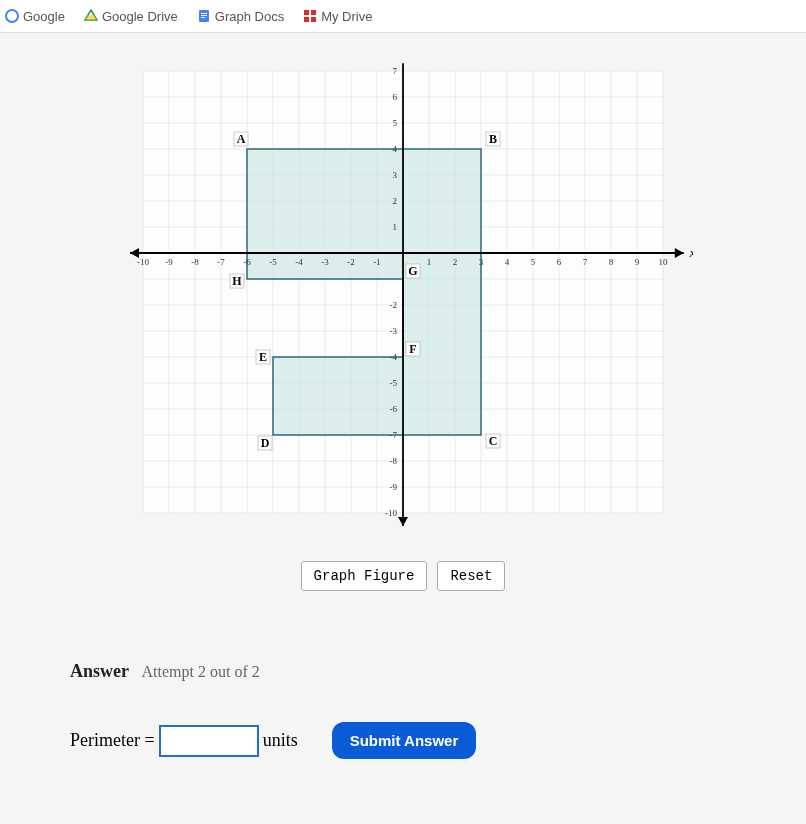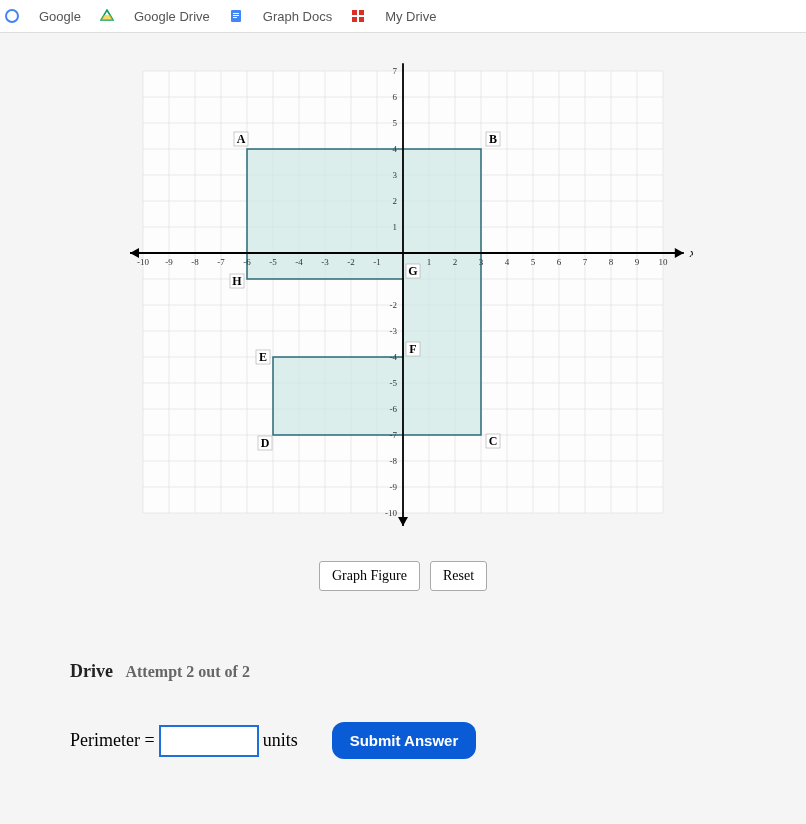--- a/index.html
+++ b/index.html
@@ -1,27 +1,27 @@
 <!DOCTYPE html>
 <html><head>
 <meta charset="utf-8">
 <style>
 * { margin: 0; padding: 0; box-sizing: border-box; }
 body { font-family: Arial, sans-serif; background: #f5f5f5; width: 806px; height: 824px; overflow: hidden; }
 .bookmarks { display: flex; align-items: center; gap: 18px; padding: 8px 0 8px 4px; background: #fff; border-bottom: 1px solid #ddd; font-size: 13px; color: #555; }
-.bookmark { display: flex; align-items: center; gap: 19px; cursor: pointer; }
+.bookmark { display: flex; align-items: center; gap: 3px; cursor: pointer; }
 .bk-icon { width: 16px; height: 16px; display: inline-flex; align-items: center; justify-content: center; }
 .content { padding: 20px 40px; }
 .graph-area { display: flex; justify-content: center; margin-top: -10px; }
 .buttons-row { display: flex; justify-content: center; gap: 10px; margin-top: 18px; }
-.btn { border: 1px solid #aaa; background: #fff; padding: 6px 12px; font-size: 14px; border-radius: 3px; cursor: pointer; font-family: Liberation Serif, serif; }
+.btn { border: 1px solid #aaa; background: #fff; padding: 6px 12px; font-size: 14px; border-radius: 3px; cursor: pointer; font-family: Liberation Mono, monospace; }
 .answer-section { margin-top: 70px; padding: 0 30px; }
 .answer-header { font-family: Georgia, serif; font-size: 18px; color: #222; }
 .answer-header b { font-weight: bold; }
-.attempt { font-weight: bold; font-size: 16px; color: #666; margin-left: 8px; }
+.attempt { font-weight: normal; font-size: 16px; color: #666; margin-left: 8px; }
 .perimeter-row { margin-top: 40px; display: flex; align-items: center; gap: 4px; font-family: Georgia, serif; font-size: 18px; }
 .perimeter-input { border: 2px solid #1e6fd9; width: 100px; height: 32px; padding: 4px 6px; font-size: 16px; }
 .submit-btn { background: #0a5bd6; color: #fff; border: none; padding: 10px 18px; font-size: 15px; font-weight: bold; border-radius: 12px; cursor: pointer; margin-left: 30px; }
 svg text { font-family: Georgia, serif; }
 </style>
 </head>
 <body>
 
 <div class="bookmarks">
   <div class="bookmark">
@@ -170,21 +170,21 @@
       </svg>
   </div>
 
   <div class="buttons-row">
     <button class="btn">Graph Figure</button>
     <button class="btn">Reset</button>
   </div>
 
   <div class="answer-section">
     <div class="answer-header">
-      <b>Drive</b>
+      <b>Answer</b>
       <span class="attempt">Attempt 2 out of 2</span>
     </div>
     <div class="perimeter-row">
       <span>Perimeter =</span>
       <input class="perimeter-input" value="" style="">
       <span>units</span>
       <button class="submit-btn">Submit Answer</button>
     </div>
   </div>
 </div>

